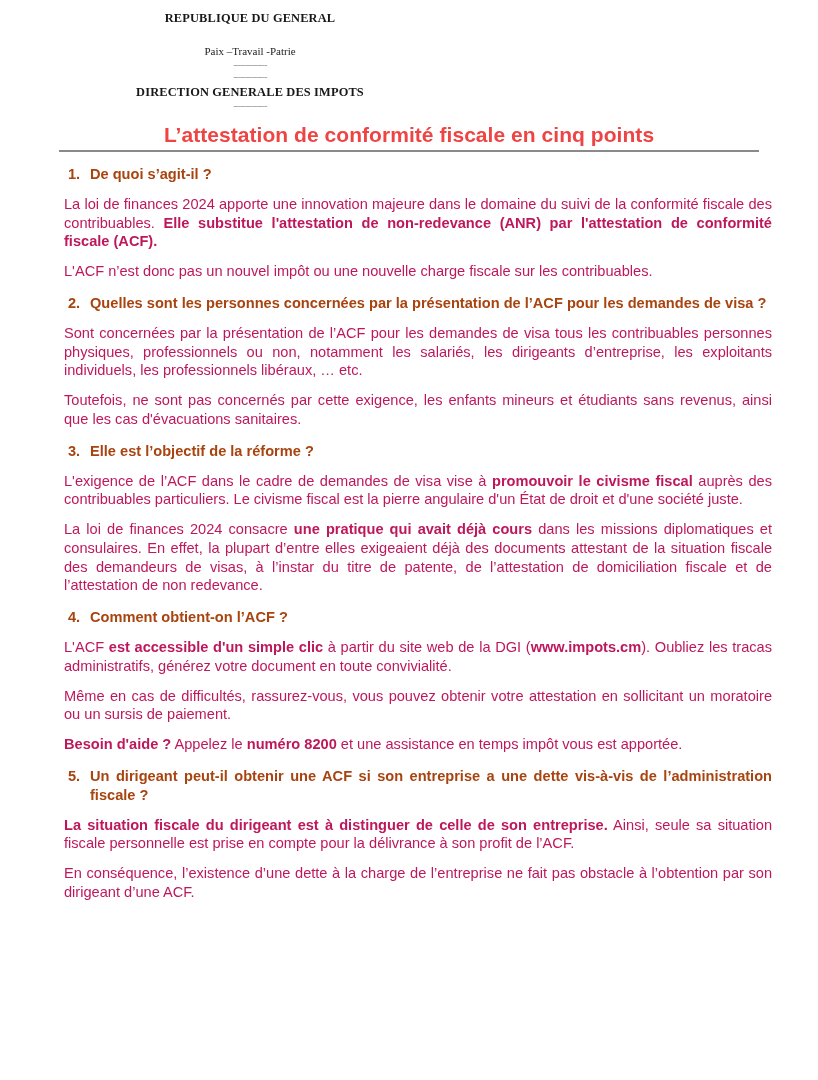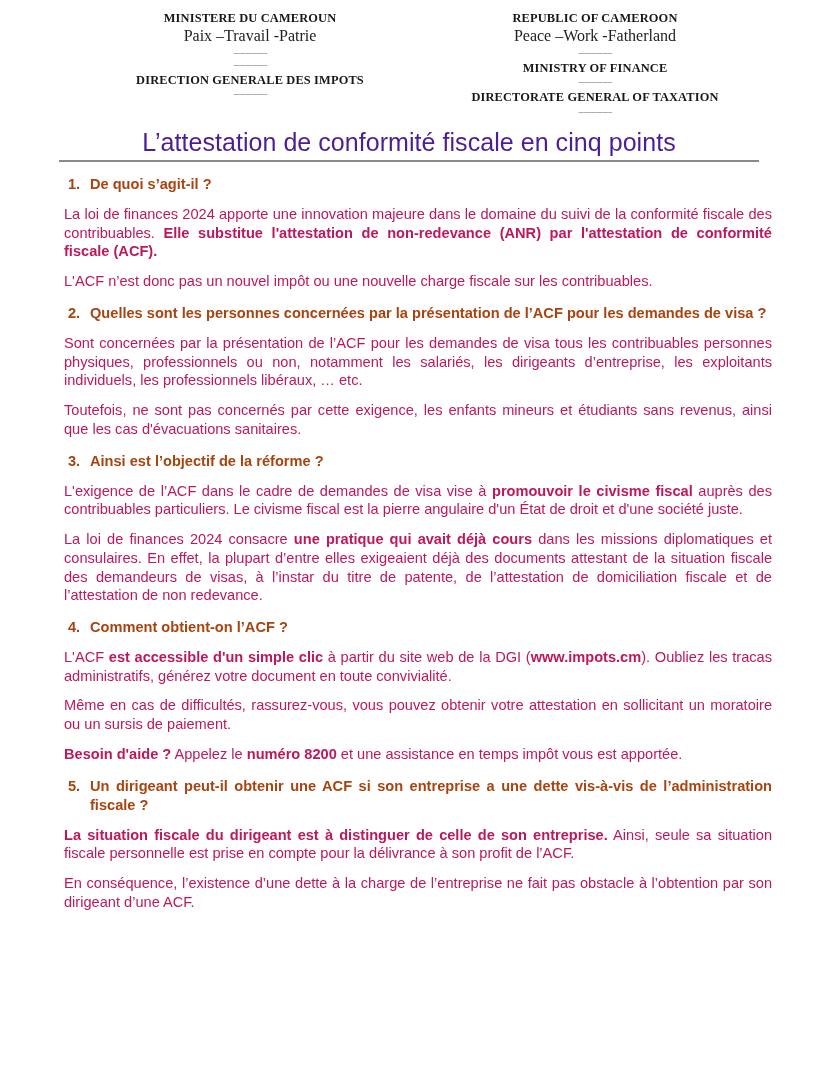--- a/index.html
+++ b/index.html
@@ -44,45 +44,45 @@
   .lh-title {
     font-family: "Liberation Serif", serif;
     font-weight: bold;
     font-size: 12.4px;
     letter-spacing: 0.15px;
     color: #181818;
     white-space: nowrap;
   }
   .lh-motto {
     font-family: "Liberation Serif", serif;
-    font-size: 16px;
+    font-size: 11px;
     color: #222222;
-    margin-top: 1px;
+    margin-top: 19px;
   }
   .lh-sep {
     font-family: "Liberation Serif", serif;
     font-size: 9px;
     color: #555555;
     letter-spacing: -0.6px;
     line-height: 1;
     margin: 3px 0 3px 0;
     transform: scaleY(0.72);
   }
 
   
   .doc-title-wrap {
     margin-top: 9px;
     text-align: center;
   }
   .doc-title {
     display: inline-block;
     font-family: "Liberation Sans", sans-serif;
-    font-weight: normal;
-    font-size: 25px;
-    color: #4c1d95;
+    font-weight: bold;
+    font-size: 21px;
+    color: #ef4444;
     letter-spacing: 0.05px;
     line-height: 1.1;
   }
   .title-rule {
     width: 700px;
     height: 1.6px;
     background: #8a8a8a;
     margin: 4px auto 0 auto;
   }
 
@@ -132,37 +132,28 @@
   }
 </style>
 </head>
 <body>
 
 <div class="page">
 
   <div class="letterhead">
 
     <div class="lh-block lh-left">
-      <div class="lh-title">MINISTERE DU CAMEROUN</div>
+      <div class="lh-title">REPUBLIQUE DU GENERAL</div>
       <div class="lh-motto">Paix –Travail -Patrie</div>
       <div class="lh-sep">--------------</div>
       <div class="lh-sep">--------------</div>
       <div class="lh-title">DIRECTION GENERALE DES IMPOTS</div>
       <div class="lh-sep">--------------</div>
     </div>
 
-    <div class="lh-block lh-right">
-      <div class="lh-title">REPUBLIC OF CAMEROON</div>
-      <div class="lh-motto">Peace –Work -Fatherland</div>
-      <div class="lh-sep">--------------</div>
-      <div class="lh-title">MINISTRY OF FINANCE</div>
-      <div class="lh-sep">--------------</div>
-      <div class="lh-title">DIRECTORATE GENERAL OF TAXATION</div>
-      <div class="lh-sep">--------------</div>
-    </div>
 
   </div>
 
   <div class="doc-title-wrap">
     <div class="doc-title">L’attestation de conformité fiscale en cinq points</div>
     <div class="title-rule"></div>
   </div>
 
   <div class="content" id="sections-root">
       <div class="q-heading">
@@ -172,21 +163,21 @@
       <p class="para"><span>La loi de finances 2024 apporte une innovation majeure dans le domaine du suivi de la conformité fiscale des contribuables. </span><b>Elle substitue l'attestation de non-redevance (ANR) par l'attestation de conformité fiscale (ACF).</b></p>
       <p class="para"><span>L'ACF n’est donc pas un nouvel impôt ou une nouvelle charge fiscale sur les contribuables.</span></p>
       <div class="q-heading">
         <span class="q-num">2.</span>
         <span class="q-text">Quelles sont les personnes concernées par la présentation de l’ACF pour les demandes de visa ?</span>
       </div>
       <p class="para allbold"><span>Sont concernées par la présentation de l’ACF pour les demandes de visa tous les contribuables personnes physiques, professionnels ou non, notamment les salariés, les dirigeants d’entreprise, les exploitants individuels, les professionnels libéraux, … etc.</span></p>
       <p class="para allbold"><span>Toutefois, ne sont pas concernés par cette exigence, les enfants mineurs et étudiants sans revenus, ainsi que les cas d'évacuations sanitaires.</span></p>
       <div class="q-heading">
         <span class="q-num">3.</span>
-        <span class="q-text single">Ainsi est l’objectif de la réforme ?</span>
+        <span class="q-text single">Elle est l’objectif de la réforme ?</span>
       </div>
       <p class="para"><span>L'exigence de l’ACF dans le cadre de demandes de visa vise à </span><b>promouvoir le civisme fiscal</b><span> auprès des contribuables particuliers. Le civisme fiscal est la pierre angulaire d'un État de droit et d'une société juste.</span></p>
       <p class="para"><span>La loi de finances 2024 consacre </span><b>une pratique qui avait déjà cours</b><span> dans les missions diplomatiques et consulaires. En effet, la plupart d’entre elles exigeaient déjà des documents attestant de la situation fiscale des demandeurs de visas, à l’instar du titre de patente, de l’attestation de domiciliation fiscale et de l’attestation de non redevance.</span></p>
       <div class="q-heading">
         <span class="q-num">4.</span>
         <span class="q-text single">Comment obtient-on l’ACF ?</span>
       </div>
       <p class="para"><span>L'ACF </span><b>est accessible d'un simple clic</b><span> à partir du site web de la DGI (</span><b>www.impots.cm</b><span>). Oubliez les tracas administratifs, générez votre document en toute convivialité.</span></p>
       <p class="para"><span>Même en cas de difficultés, rassurez-vous, vous pouvez obtenir votre attestation en sollicitant un moratoire ou un sursis de paiement.</span></p>
       <p class="para"><b>Besoin d'aide ?</b><span> Appelez le </span><b>numéro 8200</b><span> et une assistance en temps impôt vous est apportée.</span></p>

